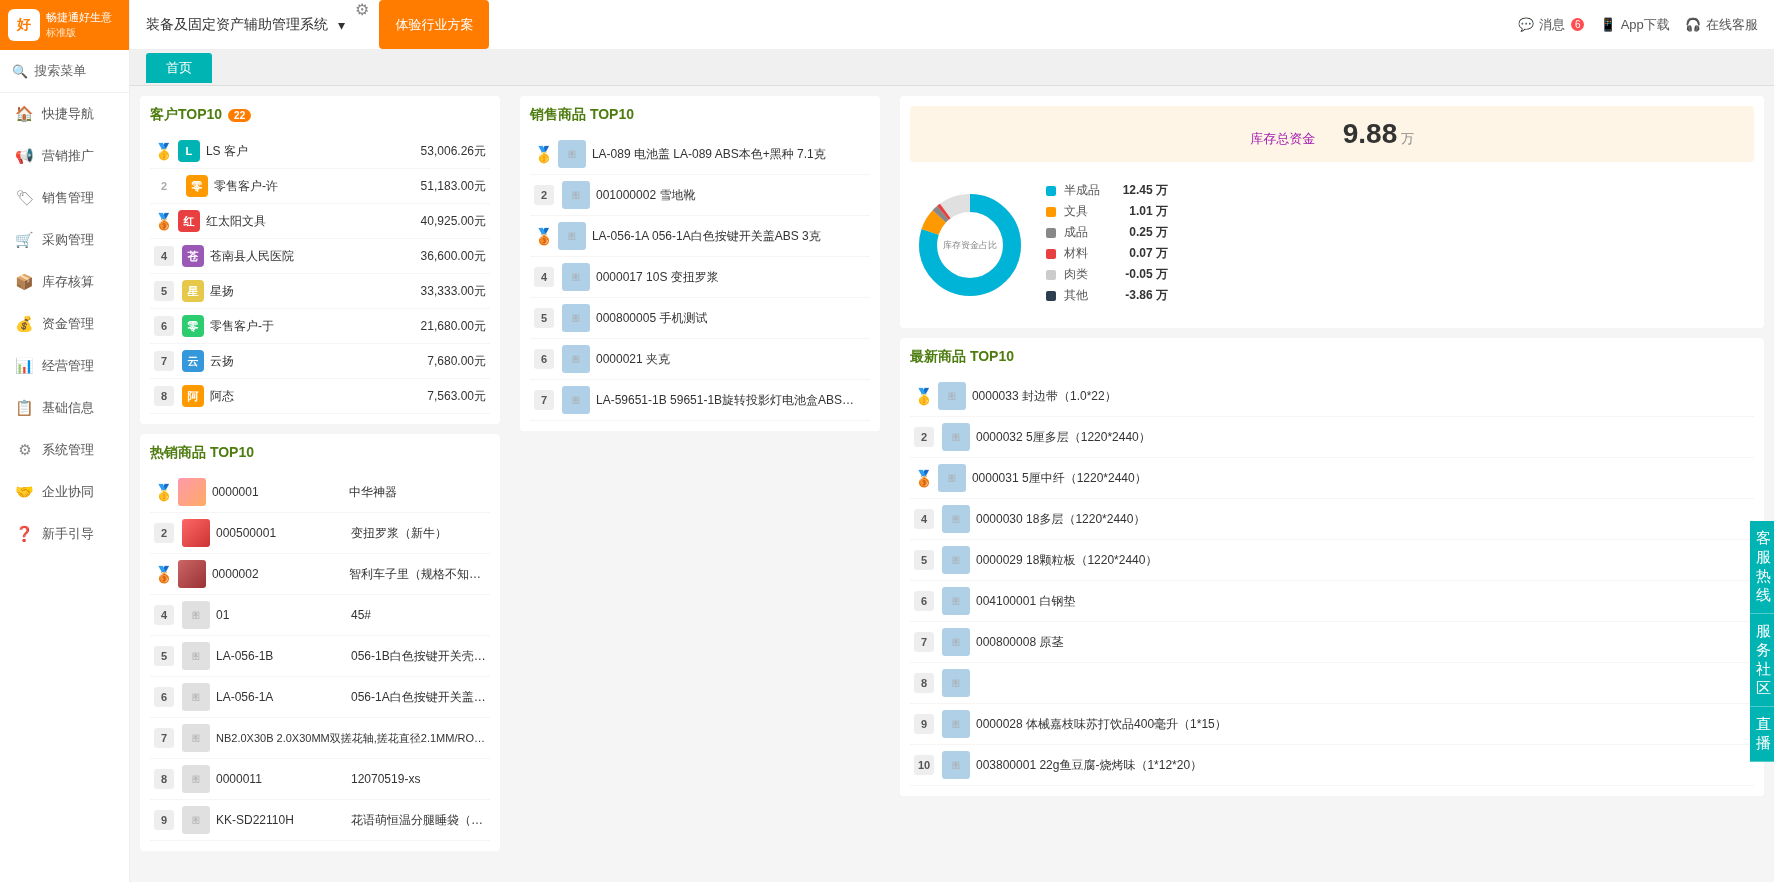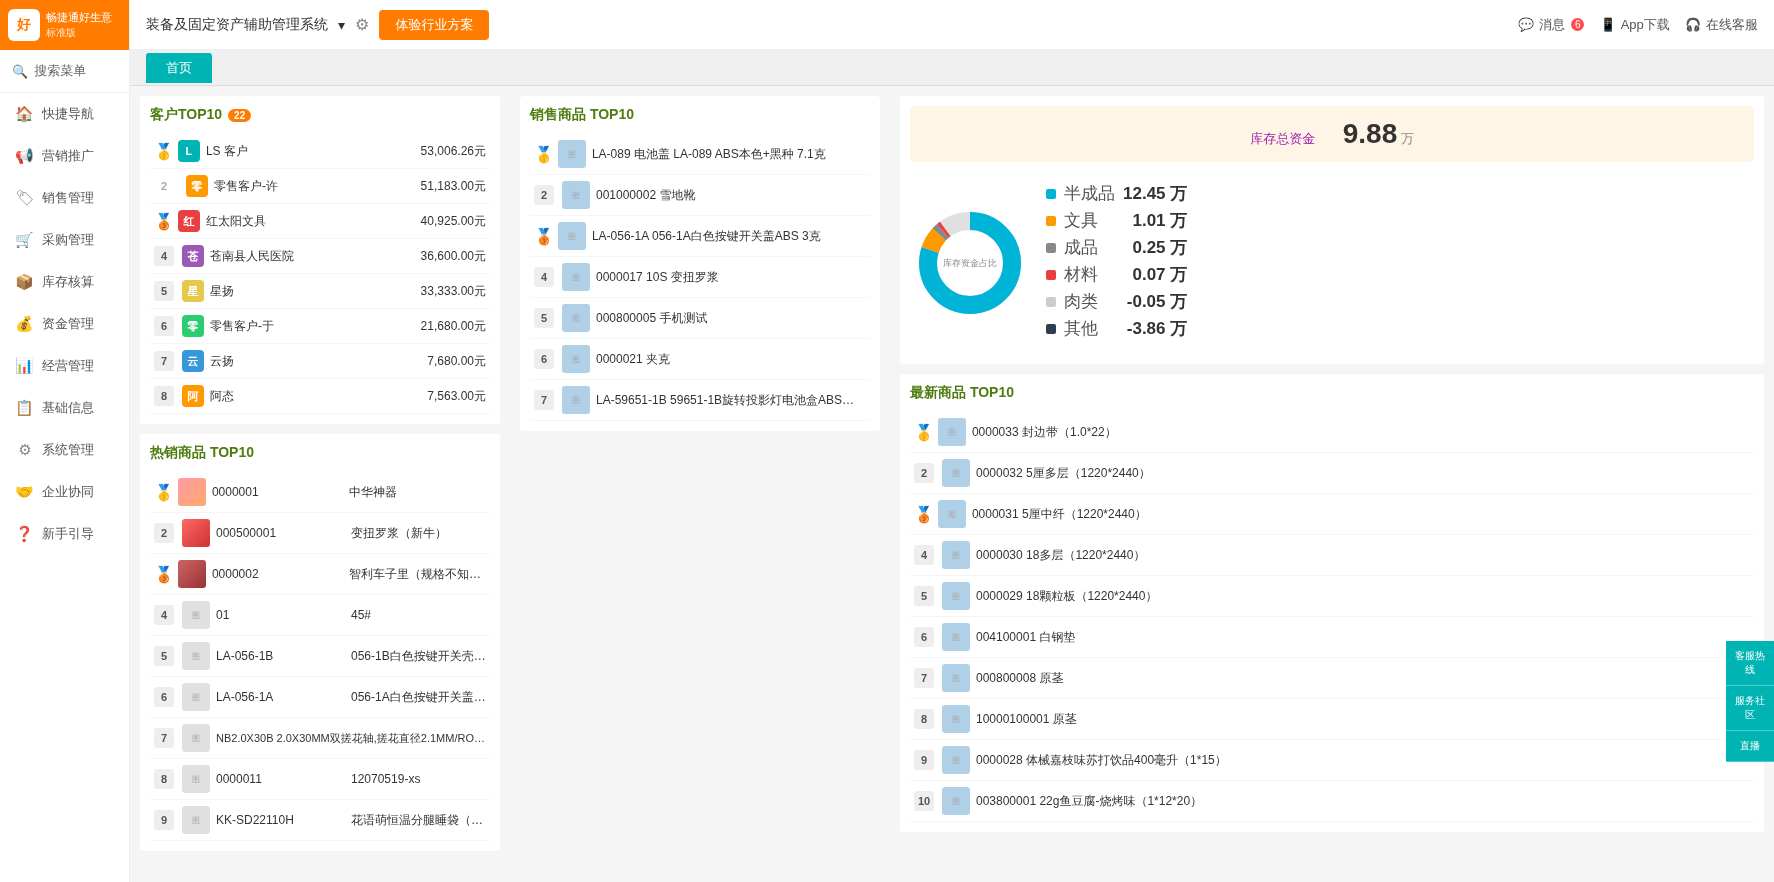--- a/index.html
+++ b/index.html
@@ -67,21 +67,20 @@
     .main-area {
       flex: 1;
       display: flex;
       flex-direction: column;
       overflow: hidden;
     }
     .topbar {
       height: 50px;
       background: #fff;
       display: flex;
-      align-items: center;
       padding: 0 16px;
       border-bottom: 1px solid #eee;
       gap: 10px;
     }
     .topbar-title {
       font-size: 14px;
       color: #333;
       display: flex;
       align-items: center;
       gap: 6px;
@@ -271,21 +270,21 @@
     }
     .donut-label-center {
       position: absolute;
       top: 50%;
       left: 50%;
       transform: translate(-50%, -50%);
       font-size: 9px;
       color: #888;
       text-align: center;
     }
-    .legend-list { list-style: none; font-size: 17px; }
+    .legend-list { list-style: none; font-size: 12px; }
     .legend-item {
       display: flex;
       align-items: center;
       justify-content: space-between;
       gap: 8px;
       margin-bottom: 4px;
     }
     .legend-dot {
       width: 10px;
       height: 10px;
@@ -306,24 +305,24 @@
       right: 0;
       bottom: 120px;
       display: flex;
       flex-direction: column;
       gap: 0;
     }
     .float-btn {
       background: #00b4b4;
       color: #fff;
       padding: 8px 6px;
-      font-size: 10px;
+      font-size: 15px;
       text-align: center;
       cursor: pointer;
-      width: 48px;
+      width: 24px;
       border-bottom: 1px solid rgba(255,255,255,0.3);
     }
 
     .rank-medal {
       font-size: 16px;
       margin-right: 4px;
     }
   </style>
 </head>
 <body>
@@ -691,21 +690,20 @@
             <span class="rank-name">004100001  白钢垫</span>
           </li>
           <li class="rank-item">
             <span class="rank-num normal" style="margin-right:8px;">7</span>
             <div class="prod-img" style="background:#b0d0e8;">图</div>
             <span class="rank-name">000800008  原茎</span>
           </li>
           <li class="rank-item">
             <span class="rank-num normal" style="margin-right:8px;">8</span>
             <div class="prod-img" style="background:#b0d0e8;">图</div>
-            <span class="rank-name">10000100001  原茎</span>
           </li>
           <li class="rank-item">
             <span class="rank-num normal" style="margin-right:8px;">9</span>
             <div class="prod-img" style="background:#b0d0e8;">图</div>
             <span class="rank-name">0000028  体械嘉枝味苏打饮品400毫升（1*15）</span>
           </li>
           <li class="rank-item">
             <span class="rank-num normal" style="margin-right:8px;">10</span>
             <div class="prod-img" style="background:#b0d0e8;">图</div>
             <span class="rank-name">003800001  22g鱼豆腐-烧烤味（1*12*20）</span>

